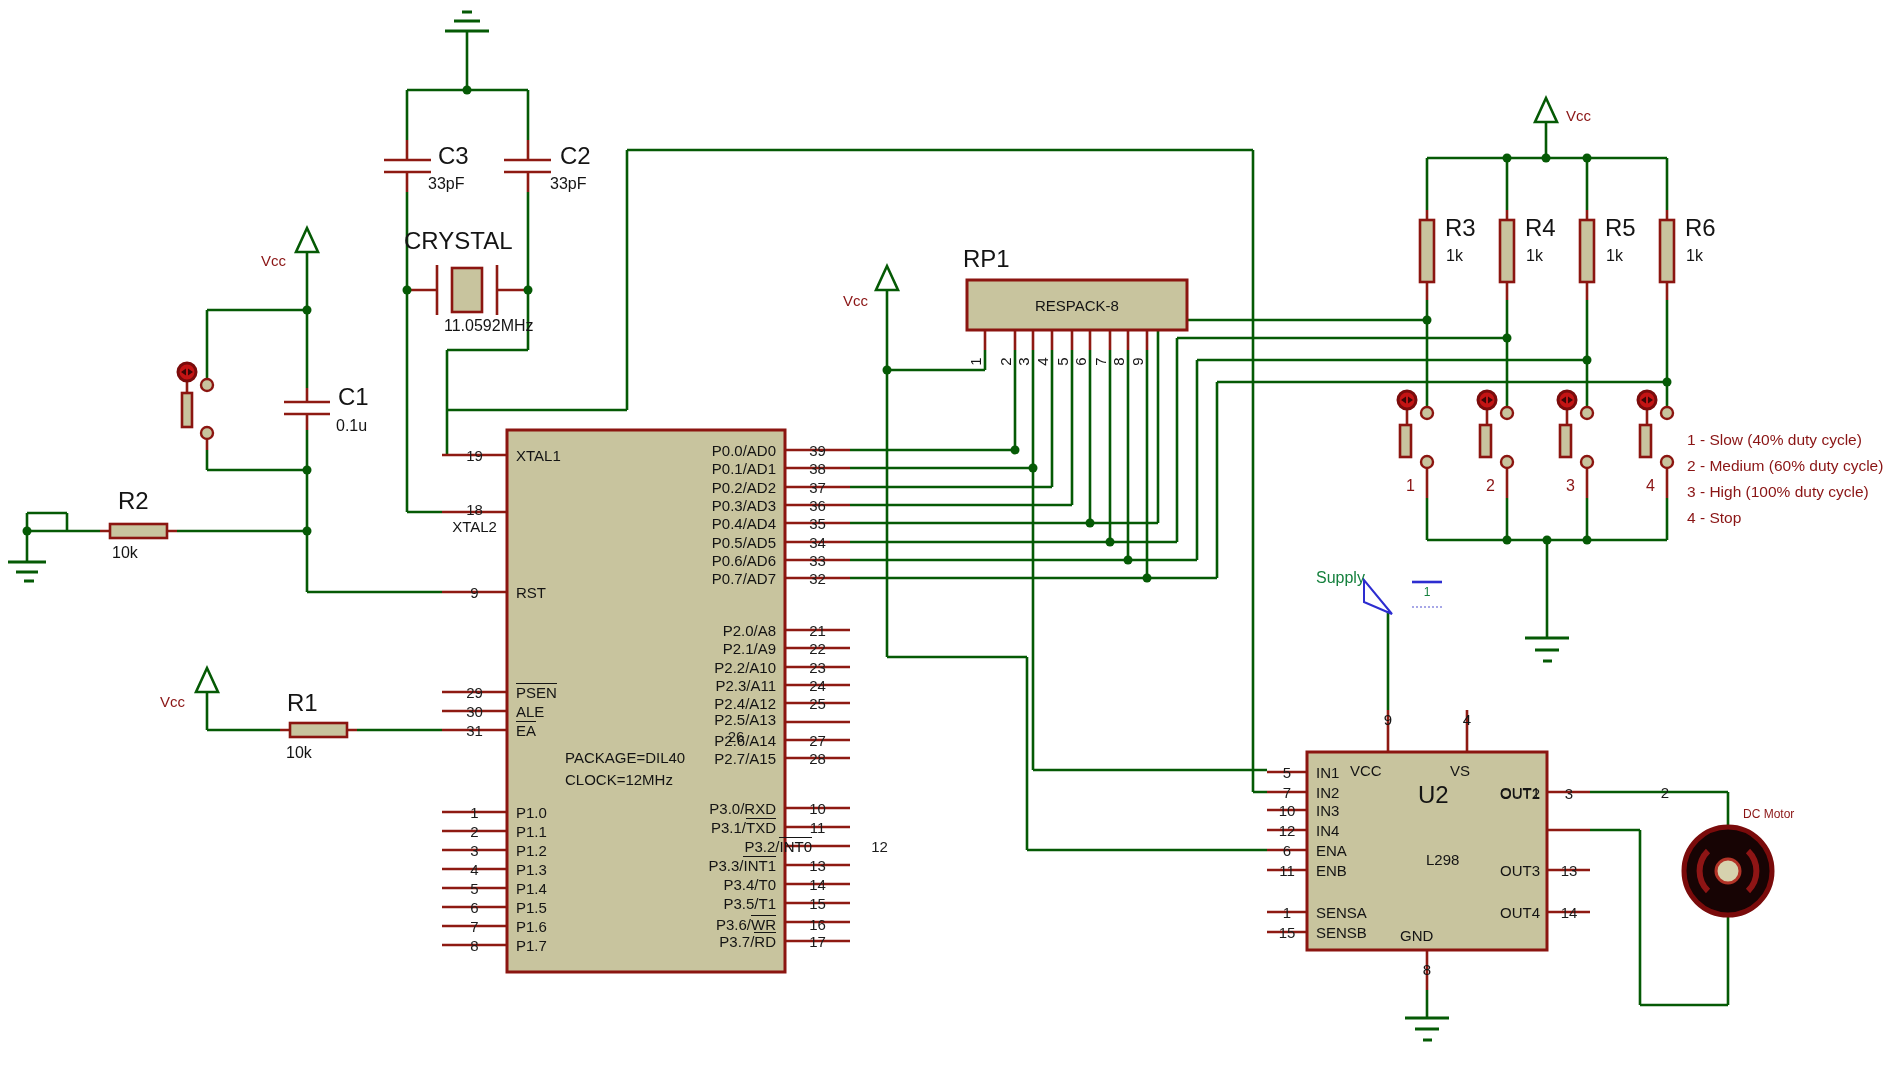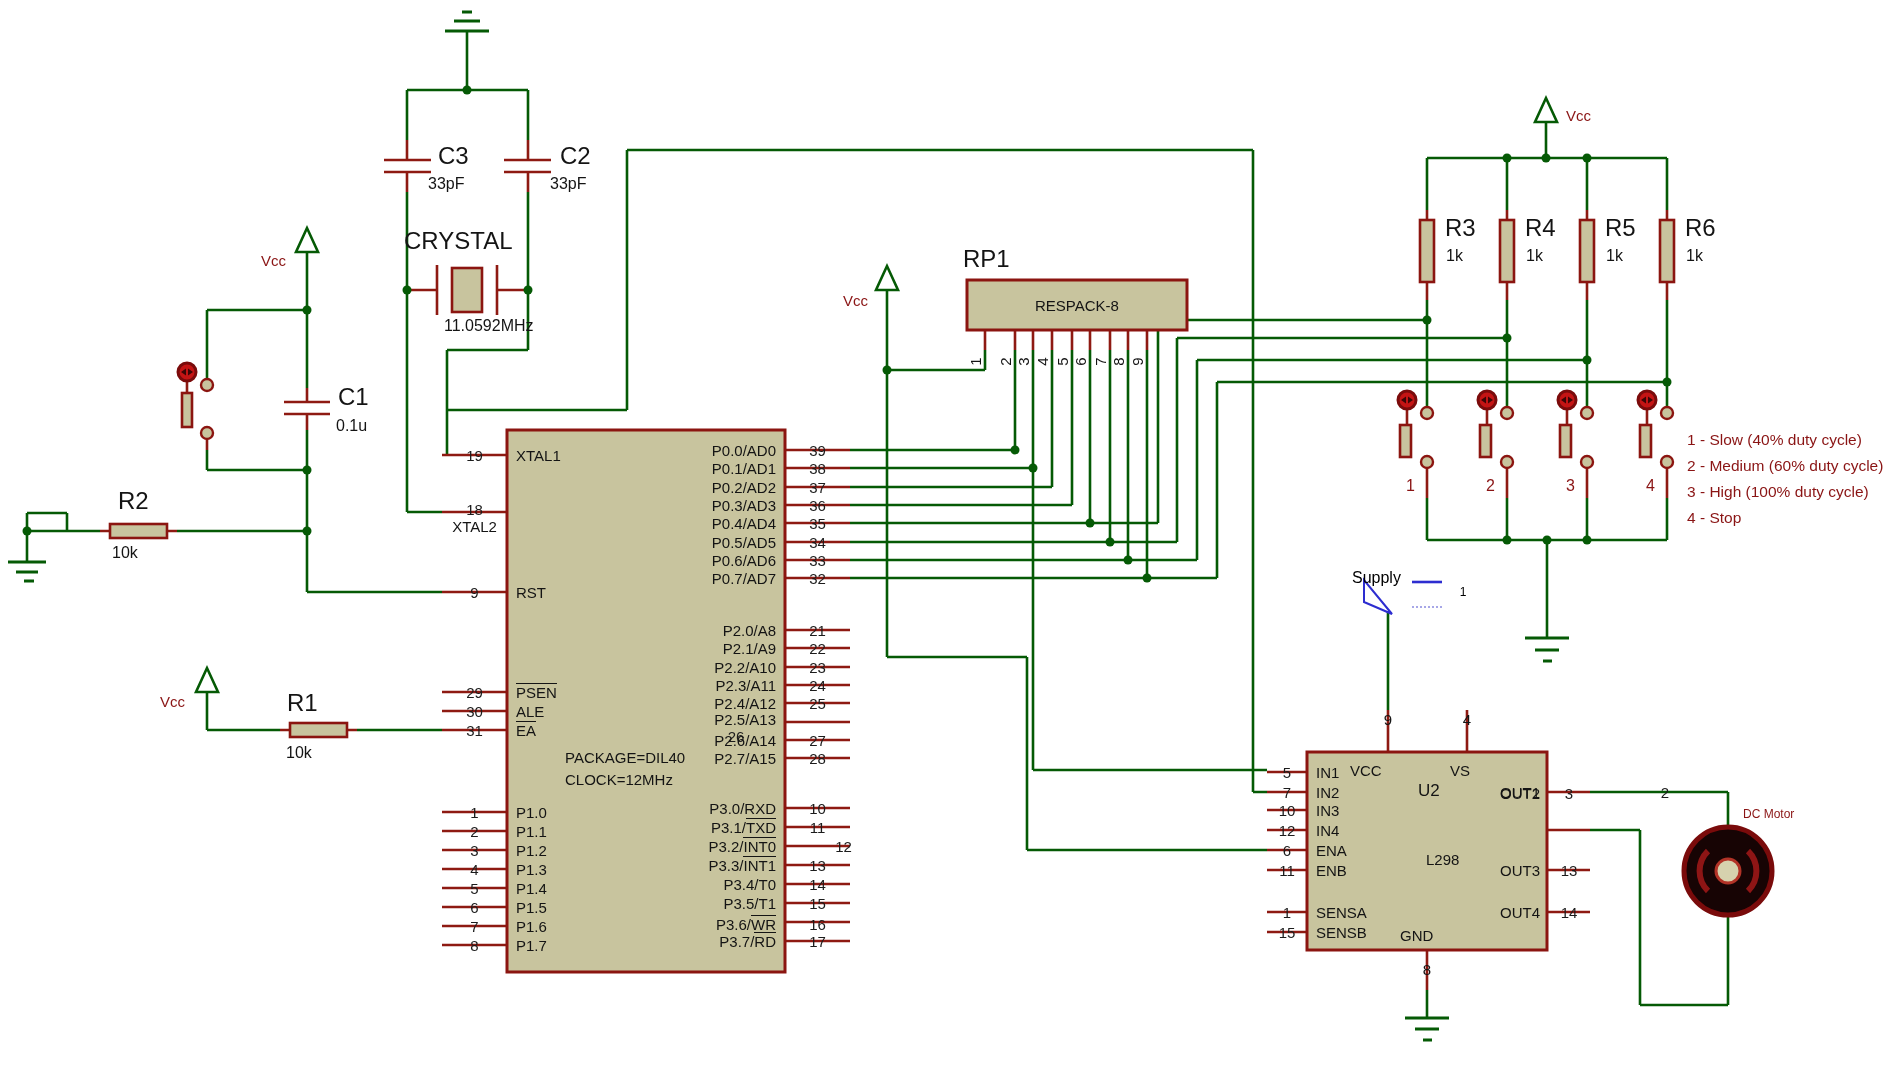--- a/index.html
+++ b/index.html
@@ -4,21 +4,21 @@
 <style>
   html,body{margin:0;padding:0;background:#ffffff;}
   .canvas{position:relative;width:1898px;height:1083px;background:#fff;overflow:hidden;
           font-family:"Liberation Sans", sans-serif;}
   svg.layer{position:absolute;left:0;top:0;}
   .lbl{position:absolute;color:#141414;line-height:1.05;white-space:nowrap;}
   .ref{font-size:24px;}
   .val{font-size:16px;}
   .pinfont{font-size:15px;}
   .redtxt{color:#8a1414;}
-  .bluetxt{color:#000000;margin-left:36px;}
+  .bluetxt{color:#15803d;}
   .pinrow{position:absolute;display:flex;align-items:center;height:22px;font-size:15px;color:#141414;}
   .pinrow .num{width:65px;text-align:center;color:#1c1c1c;}
   .pinrow .gap{width:9px;}
   .pinrow .nameL{text-align:left;}
   .pinrow .nameR{width:80px;text-align:right;}
   .drow .num{width:40px;}
   .drow .nameR{width:80px;text-align:right;}
   .bar{border-top:1.6px solid #141414;}
   .rpn{position:absolute;width:18px;text-align:center;font-size:15px;color:#141414;
        transform:rotate(-90deg);}
@@ -356,21 +356,21 @@
   <div class="pinrow" style="left:696px;top:797px;">
       <span class="nameR"><span>P3.0/RXD</span><span class="bar"></span></span>
       <span class="gap"></span>
       <span class="num">10</span>
     </div>
   <div class="pinrow" style="left:696px;top:816px;">
       <span class="nameR"><span>P3.1/</span><span class="bar">TXD</span></span>
       <span class="gap"></span>
       <span class="num">11</span>
     </div>
-  <div class="pinrow" style="left:696px;top:835px;gap:13px;">
+  <div class="pinrow" style="left:732px;top:835px;gap:13px;">
       <span class="nameR"><span>P3.2/</span><span class="bar">INT0</span></span>
       <span class="gap"></span>
       <span class="num">12</span>
     </div>
   <div class="pinrow" style="left:696px;top:854px;">
       <span class="nameR"><span>P3.3/</span><span class="bar">INT1</span></span>
       <span class="gap"></span>
       <span class="num">13</span>
     </div>
   <div class="pinrow" style="left:696px;top:873px;">
@@ -421,21 +421,21 @@
   <div class="lbl val redtxt" style="left:1646px;top:478px;">4</div>
 
   <div class="legend" style="left:1687px;top:432px;">1 - Slow (40% duty cycle)</div>
   <div class="legend" style="left:1687px;top:458px;">2 - Medium (60% duty cycle)</div>
   <div class="legend" style="left:1687px;top:484px;">3 - High (100% duty cycle)</div>
   <div class="legend" style="left:1687px;top:510px;">4 - Stop</div>
 
   <div class="lbl bluetxt" style="left:1316px;top:570px;font-size:16px;">Supply</div>
   <div class="lbl bluetxt" style="left:1412px;top:586px;font-size:12px;width:30px;text-align:center;">1</div>
 
-  <div class="lbl" style="left:1418px;top:782px;font-size:17px;">U2</div>
+  <div class="lbl" style="left:1418px;top:782px;font-size:24px;">U2</div>
   <div class="lbl pinfont" style="left:1426px;top:852px;">L298</div>
 
   <div class="pinrow drow" style="left:1267px;top:761px;">
       <span class="num">5</span>
       <span class="gap"></span>
       <span class="nameL">IN1</span>
     </div>
   <div class="pinrow drow" style="left:1267px;top:781px;">
       <span class="num">7</span>
       <span class="gap"></span>

